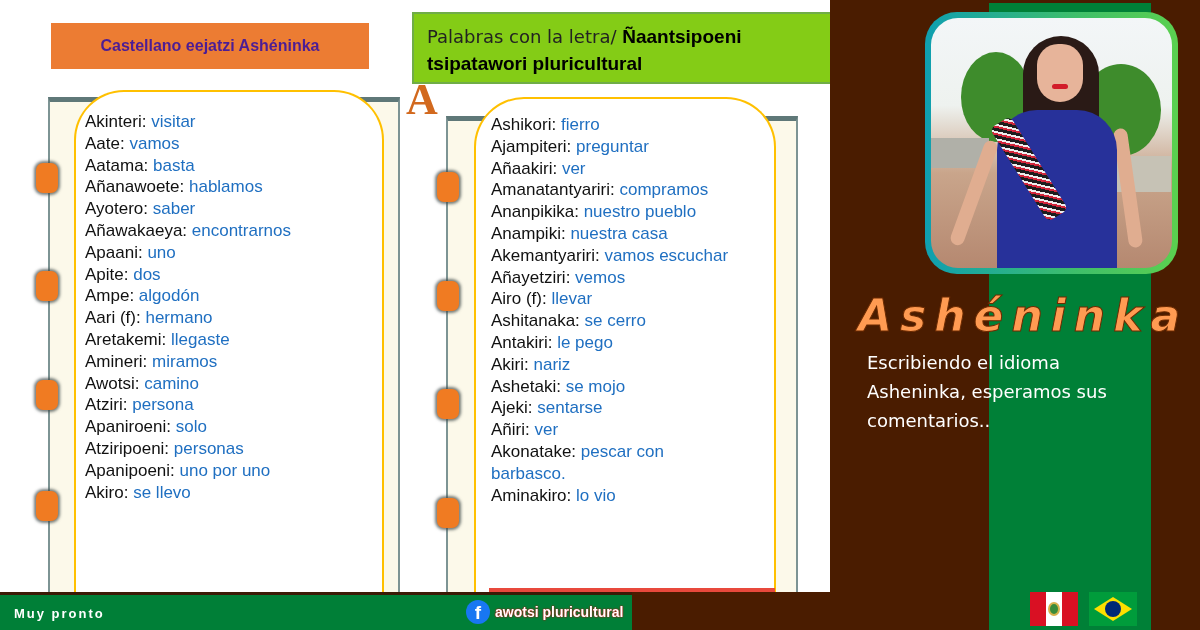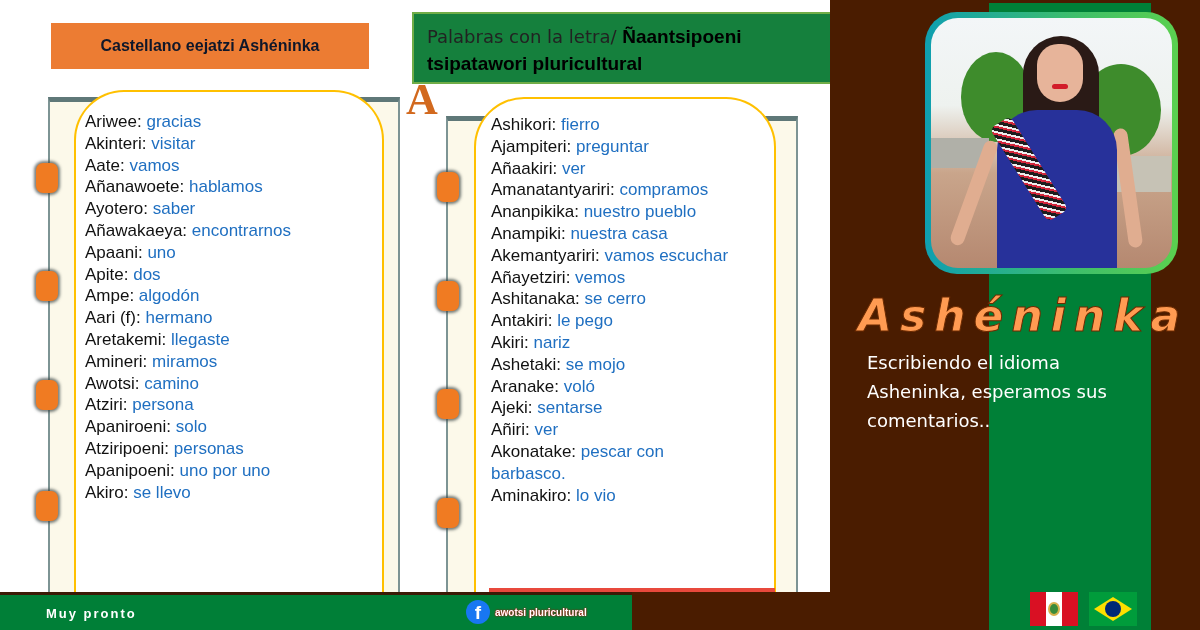--- a/index.html
+++ b/index.html
@@ -3,24 +3,24 @@
   <meta charset="utf-8">
   <style>
     * { box-sizing: border-box; margin: 0; padding: 0; }
     html, body { width: 1200px; height: 630px; overflow: hidden; }
     body { position: relative; background: #4a1c00; font-family: "Liberation Sans", sans-serif; }
 
     
     .content-panel { position: absolute; left: 0; top: 0; width: 830px; height: 592px; background: #ffffff; overflow: hidden; }
 
     .orange-header { position: absolute; left: 51px; top: 23px; width: 318px; height: 46px; background: #ec7c33;
-      color: #0f172a; font-weight: bold; font-size: 16px; display: flex; align-items: center; justify-content: center; }
+      color: #4c1d95; font-weight: bold; font-size: 16px; display: flex; align-items: center; justify-content: center; }
 
     .green-title-box { position: absolute; left: 412px; top: 12px; width: 430px; height: 72px; border: 2px solid #70ad47;
-      background: #15803d; padding: 9px 0 0 13px; font-size: 20px; line-height: 26px; color: #222; }
+      background: #84cc16; padding: 9px 0 0 13px; font-size: 20px; line-height: 26px; color: #222; }
     .green-title-box .light { font-family: "DejaVu Sans", sans-serif; font-weight: normal; font-size: 18px; color: #222; }
     .green-title-box .bold { font-weight: bold; font-size: 19px; color: #000; }
 
     .letter-A { position: absolute; left: 406px; top: 78px; font-family: "Liberation Serif", serif; font-weight: bold;
       font-size: 44px; line-height: 44px; color: #d2691e; }
 
     
     .page { position: absolute; background: #fcf9ea; border-left: 2px solid #7d9494; border-right: 2px solid #7d9494; border-top: 5px solid #5f7878; }
     .page-left { left: 48px; top: 97px; width: 352px; height: 520px; }
     .page-right { left: 446px; top: 116px; width: 352px; height: 500px; }
@@ -34,25 +34,25 @@
 
     .vocab { position: absolute; list-style: none; font-size: 17px; line-height: 21.8px; color: #111; }
     .vocab li { white-space: nowrap; }
     .vocab .es { color: #1f6fc1; }
 
     .red-line { position: absolute; left: 489px; top: 588px; width: 286px; height: 4px; background: #e8493c; }
 
     
     .bottom-bar { position: absolute; left: 0; top: 592px; width: 632px; height: 38px; background: #007f37;
       border-top: 3px solid #3b1a05; }
-    .bottom-bar .soon { position: absolute; left: 46px; top: 11px; color: #fff; font-weight: bold; font-size: 13px; letter-spacing: 2px; }
+    .bottom-bar .soon { position: absolute; left: 14px; top: 11px; color: #fff; font-weight: bold; font-size: 13px; letter-spacing: 2px; }
     .fb-wrap { position: absolute; left: 466px; top: 5px; display: flex; align-items: center; gap: 5px; }
     .fb-icon { width: 24px; height: 24px; border-radius: 50%; background: #1877f2; color: #fff; font-weight: bold;
       font-size: 19px; display: flex; align-items: flex-end; justify-content: center; overflow: hidden; line-height: 22px; }
-    .fb-label { color: #fff; font-weight: bold; font-size: 10px; text-shadow: 0 0 2px #c00, 0 0 1px #c00; }
+    .fb-label { color: #fff; font-weight: bold; font-size: 14px; text-shadow: 0 0 2px #c00, 0 0 1px #c00; }
 
     
     .green-stripe { position: absolute; left: 989px; top: 3px; width: 162px; height: 627px; background: #008037; }
 
     .photo-frame { position: absolute; left: 925px; top: 12px; width: 253px; height: 262px; border-radius: 32px;
       background: linear-gradient(90deg, #0f9fb0, #3fbf6a 60%, #5bd04f); padding: 6px; }
     .photo { width: 100%; height: 100%; border-radius: 27px; overflow: hidden; position: relative;
       background: linear-gradient(180deg, #f3f6f8 0%, #eef2ef 35%, #c9a58b 62%, #b58870 100%); }
     .tree { position: absolute; border-radius: 50%; background: #3e8c2c; }
     .house { position: absolute; background: #b0b0a8; }
@@ -102,23 +102,23 @@
   <div class="ring" style="left:36px;top:163px"></div>
   <div class="ring" style="left:36px;top:271px"></div>
   <div class="ring" style="left:36px;top:380px"></div>
   <div class="ring" style="left:36px;top:491px"></div>
   <div class="ring" style="left:437px;top:172px"></div>
   <div class="ring" style="left:437px;top:281px"></div>
   <div class="ring" style="left:437px;top:389px"></div>
   <div class="ring" style="left:437px;top:498px"></div>
 
   <ul class="vocab" style="left:85px;top:111px">
-    <li><span>Ariwee: </span><span class="es">gracias</span></li>
     <li><span>Akinteri:  </span><span class="es">visitar</span></li>
     <li><span>Aate: </span><span class="es">vamos</span></li>
+    <li><span>Aatama: </span><span class="es">basta</span></li>
     <li><span>Añanawoete: </span><span class="es">hablamos</span></li>
     <li><span>Ayotero: </span><span class="es">saber</span></li>
     <li><span>Añawakaeya: </span><span class="es">encontrarnos</span></li>
     <li><span>Apaani: </span><span class="es">uno</span></li>
     <li><span>Apite: </span><span class="es">dos</span></li>
     <li><span>Ampe: </span><span class="es">algodón</span></li>
     <li><span>Aari (f): </span><span class="es">hermano</span></li>
     <li><span>Aretakemi:  </span><span class="es">llegaste</span></li>
     <li><span>Amineri: </span><span class="es">miramos</span></li>
     <li><span>Awotsi: </span><span class="es">camino</span></li>
@@ -131,25 +131,25 @@
 
   <ul class="vocab" style="left:491px;top:114px">
     <li><span>Ashikori:  </span><span class="es">fierro</span></li>
     <li><span>Ajampiteri:  </span><span class="es">preguntar</span></li>
     <li><span>Añaakiri:  </span><span class="es">ver</span></li>
     <li><span>Amanatantyariri: </span><span class="es">compramos</span></li>
     <li><span>Ananpikika: </span><span class="es">nuestro pueblo</span></li>
     <li><span>Anampiki: </span><span class="es">nuestra casa</span></li>
     <li><span>Akemantyariri: </span><span class="es">vamos escuchar</span></li>
     <li><span>Añayetziri: </span><span class="es">vemos</span></li>
+    <li><span>Airo (f): </span><span class="es">llevar</span></li>
     <li><span>Ashitanaka: </span><span class="es">se cerro</span></li>
     <li><span>Antakiri: </span><span class="es">le pego</span></li>
     <li><span>Akiri: </span><span class="es">nariz</span></li>
     <li><span>Ashetaki: </span><span class="es">se mojo</span></li>
-    <li><span>Aranake: </span><span class="es">voló</span></li>
     <li><span>Ajeki: </span><span class="es">sentarse</span></li>
     <li><span>Añiri: </span><span class="es">ver</span></li>
     <li><span>Akonatake: </span><span class="es">pescar con</span></li>
     <li><span></span><span class="es">barbasco.</span></li>
     <li><span>Aminakiro: </span><span class="es">lo vio</span></li>
   </ul>
 
   <div class="red-line"></div>
 </div>
 

